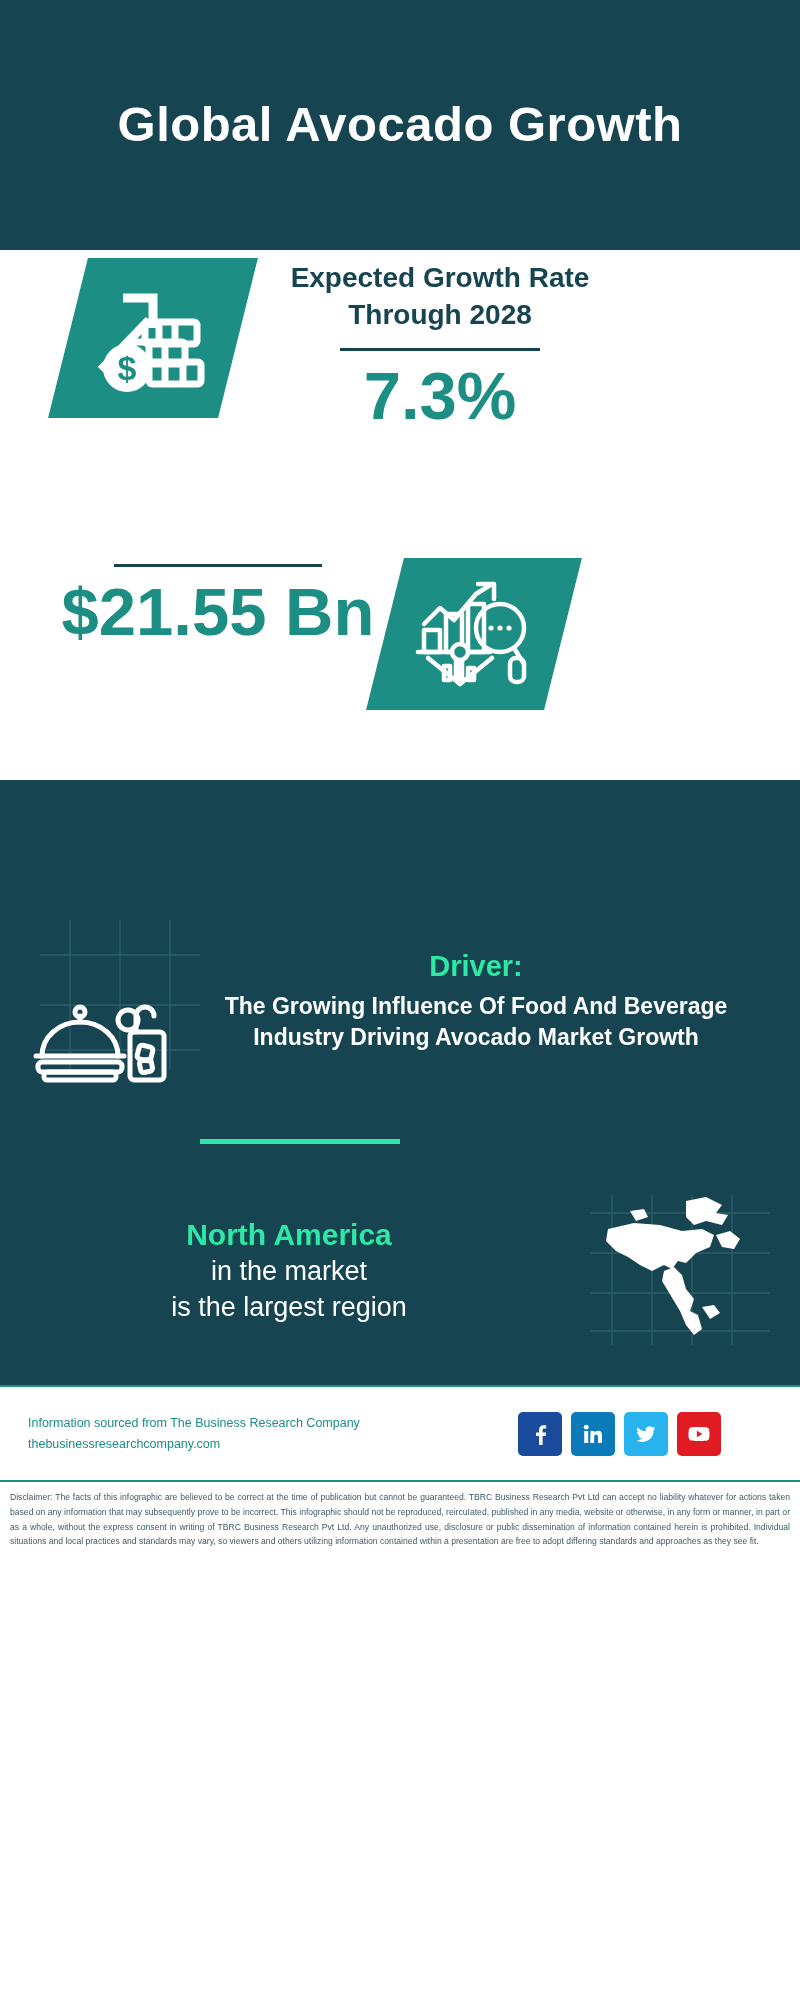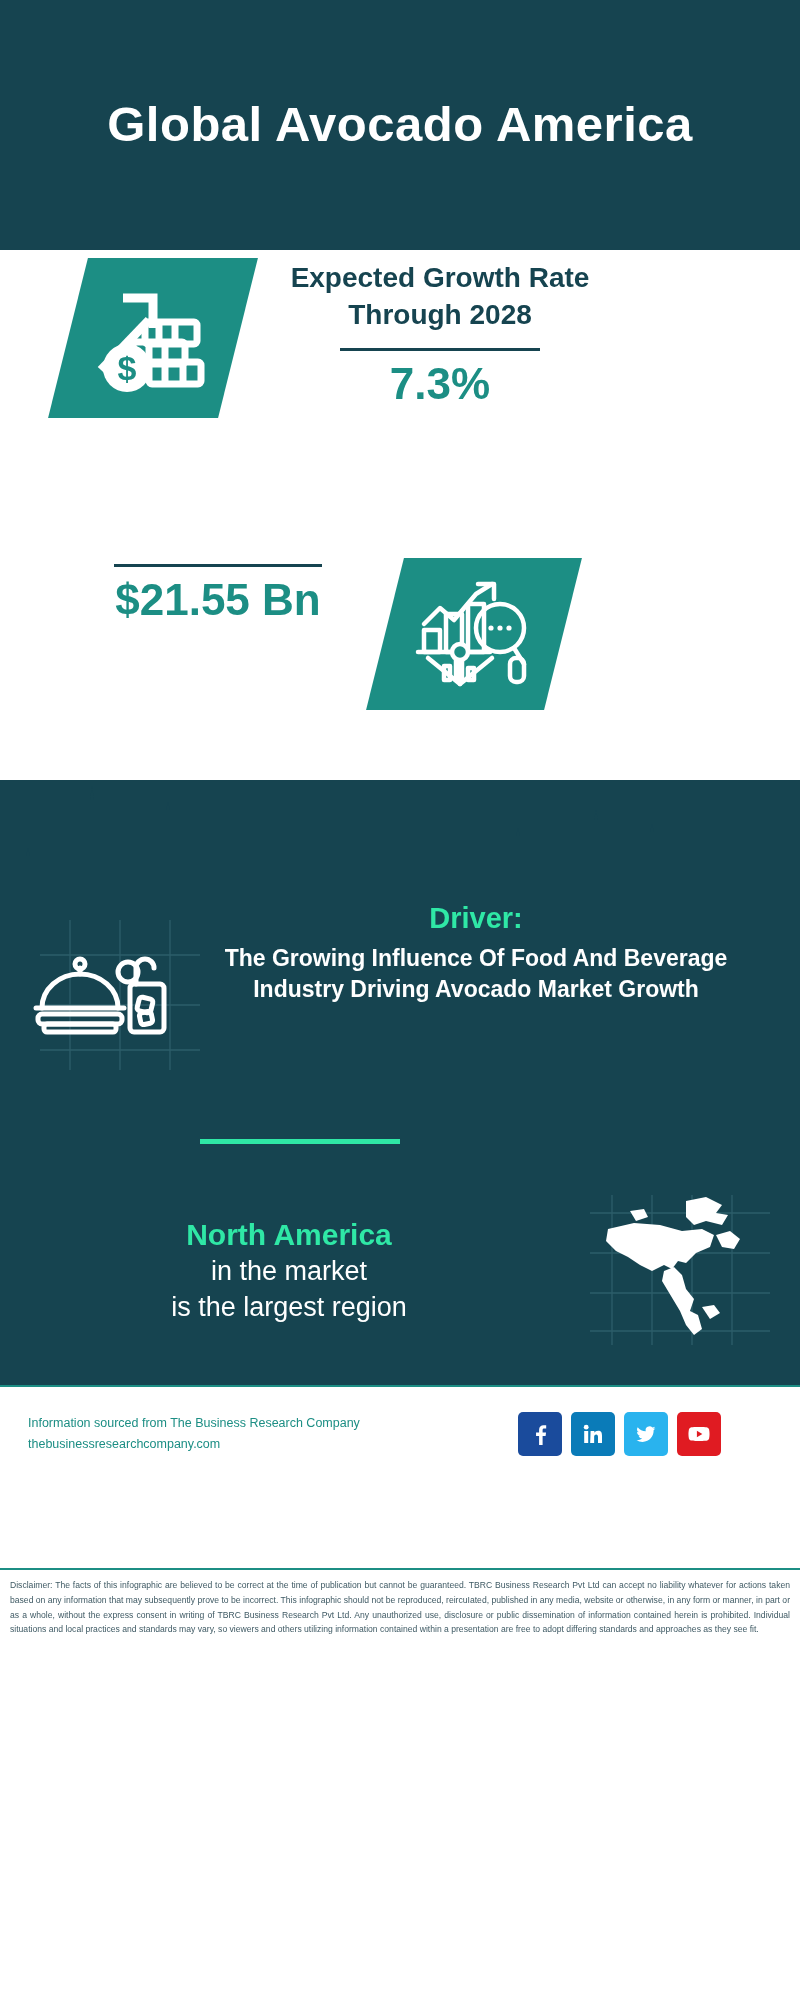--- a/index.html
+++ b/index.html
@@ -54,21 +54,21 @@
     font-size:28px;
     font-weight:bold;
     line-height:1.32;
   }
   .stat-rule {
     height:3px; background:#164450;
     margin:14px auto 10px auto;
   }
   .stat-value {
     color:#1c8e84;
-    font-size:44px;
+    font-size:67px;
     font-weight:bold;
     line-height:1.05;
   }
 
   .block-growth { left:255px; top:298px; width:370px; }
   .block-growth .stat-rule { width:200px; }
 
   .block-size { left:38px; top:570px; width:360px; }
   .block-size .stat-rule { width:208px; }
 
@@ -81,21 +81,21 @@
   }
   .skyline {
     position:absolute;
     left:0; top:760px;
     width:800px; height:130px;
     display:block;
   }
 
   
   .driver-row {
-    position:absolute; left:0; top:902px;
+    position:absolute; left:0; top:950px;
     width:800px;
     display:flex; align-items:flex-start;
   }
   .driver-icon-wrap { width:210px; display:flex; justify-content:center; padding-top:22px; }
   .driver-text { width:560px; padding-right:28px; text-align:center; }
   .driver-label {
     color:#2fe8a6;
     font-size:29px;
     font-weight:bold;
     margin-bottom:8px;
@@ -154,40 +154,40 @@
     border-radius:5px;
     display:flex; align-items:center; justify-content:center;
     color:#fff; font-weight:bold;
   }
   .s-fb { background:#1a4b9c; }
   .s-li { background:#0a7bb8; }
   .s-tw { background:#29b3ee; }
   .s-yt { background:#e01b22; }
 
   .disclaimer {
-    position:absolute; left:0; top:1568px;
+    position:absolute; left:0; top:1480px;
     width:800px; height:380px;
     background:#ffffff;
     border-top:2px solid #1c8e84;
     padding:8px 10px 0 10px;
   }
   .disclaimer p {
     color:#3f5a64;
     font-size:8.6px;
     line-height:1.72;
     text-align:justify;
   }
 </style>
 </head>
 <body>
 
 <div class="page">
 
   <div class="header">
-    <div class="header-title">Global Avocado America</div>
+    <div class="header-title">Global Avocado Growth</div>
   </div>
 
   <div class="stats">
 
     <div class="para para-1" style="top:8px; left:68px;">
       <svg width="120" height="108" viewBox="0 0 120 108">
         <g fill="none" stroke="#ffffff" stroke-width="9" stroke-linecap="butt">
           <path d="M8 86 L56 36"></path>
         </g>
         <polyline points="30,14 60,14 60,44" fill="none" stroke="#ffffff" stroke-width="9"></polyline>

